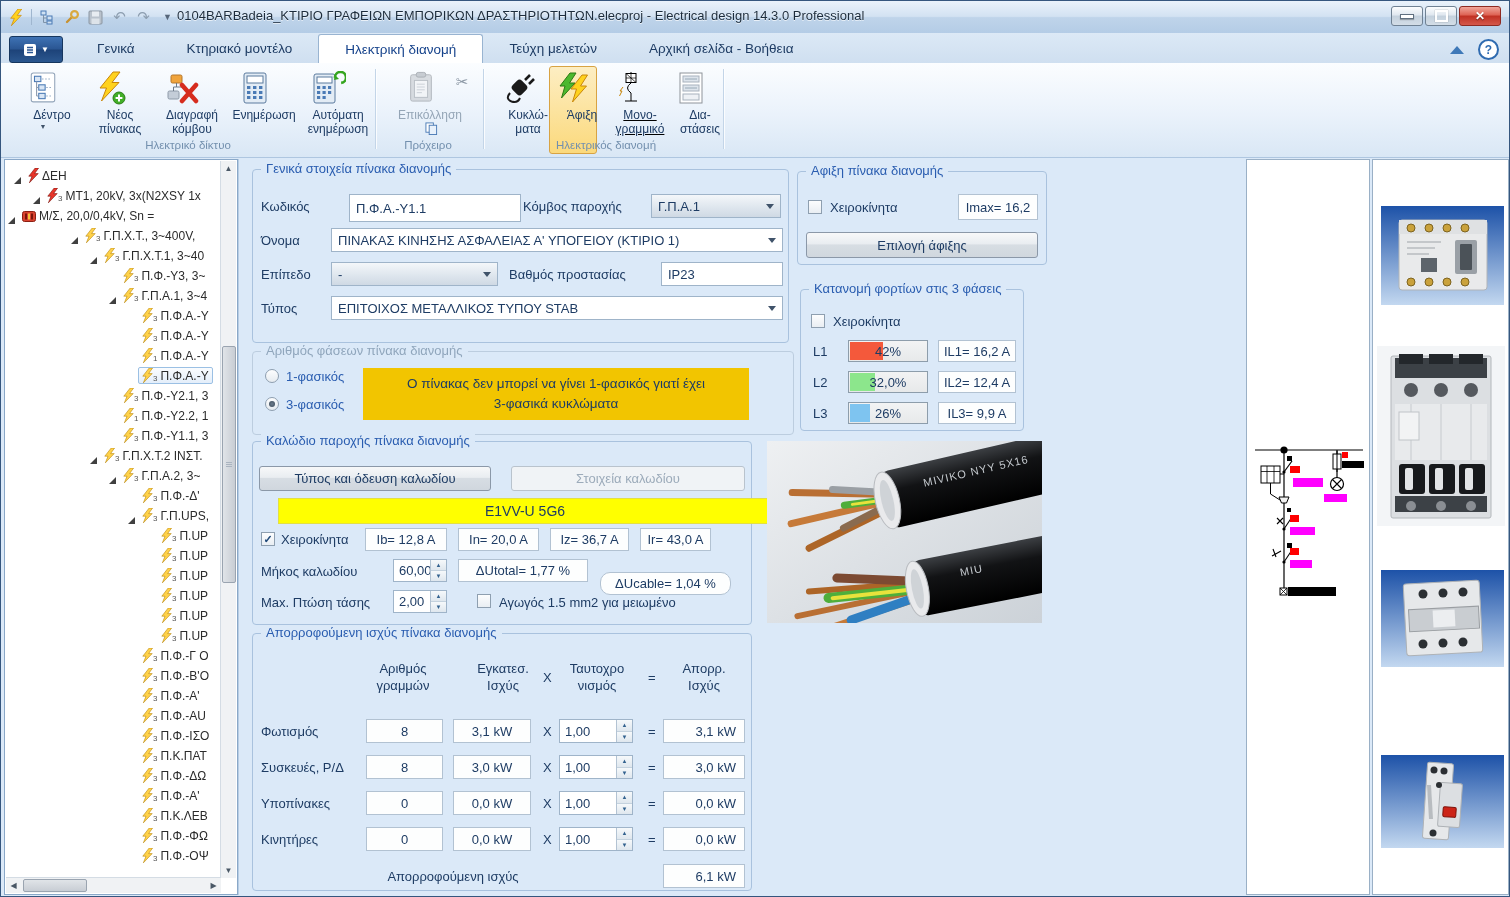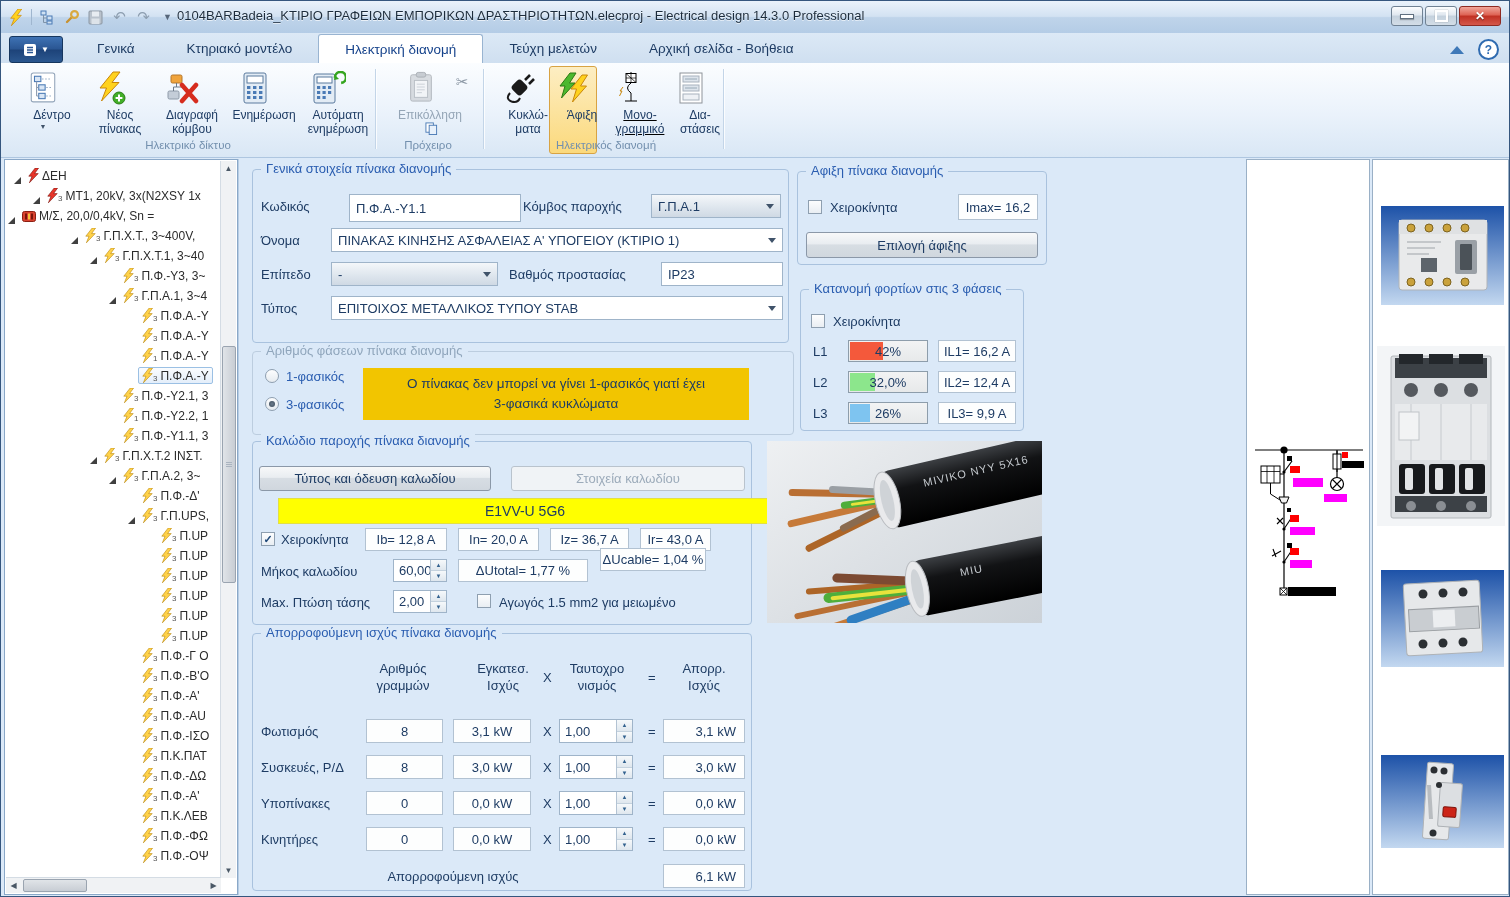--- a/index.html
+++ b/index.html
@@ -873,21 +873,21 @@
       <div class="ro" style="left:387px;top:86px;width:71px;height:23px;">Ir= 43,0 A</div>
       <div class="flabel" style="left:8px;top:122px;">Μήκος καλωδίου</div>
       <div class="spin" style="left:140px;top:117px;width:54px;height:23px;">
           <span>60,00</span>
           <span class="spinbtns">
             <div>▲</div>
             <div>▼</div>
           </span>
         </div>
       <div class="ro" style="left:205px;top:117px;width:130px;height:23px;">ΔUtotal= 1,77 %</div>
-      <div class="ro" style="left:347px;top:106px;width:106px;height:23px;">ΔUcable= 1,04 %</div>
+      <div class="ro" style="left:347px;top:130px;width:131px;height:23px;border-radius:10px;">ΔUcable= 1,04 %</div>
       <div class="flabel" style="left:8px;top:153px;">Max. Πτώση τάσης</div>
       <div class="spin" style="left:140px;top:148px;width:54px;height:23px;">
           <span>2,00</span>
           <span class="spinbtns">
             <div>▲</div>
             <div>▼</div>
           </span>
         </div>
       <span class="cb" style="left:224px;top:152px;"></span>
       <div class="flabel" style="left:246px;top:153px;">Αγωγός 1.5 mm2 για μειωμένο</div>

